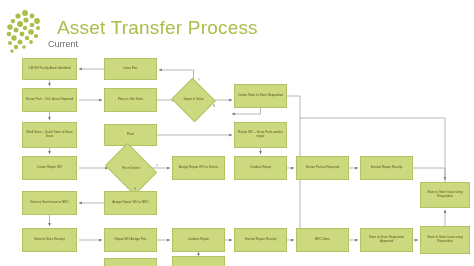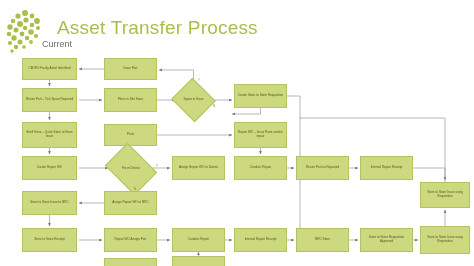--- a/index.html
+++ b/index.html
@@ -5,21 +5,21 @@
   html,body{margin:0;padding:0;background:#ffffff;}
   body{width:474px;height:266px;overflow:hidden;
        font-family:"Liberation Sans",sans-serif;color:#3f3f3f;}
 
   #page{position:relative;width:474px;height:266px;background:#fff;}
 
   
   #logo{position:absolute;left:4px;top:8px;width:44px;height:46px;}
   #title{position:absolute;left:57px;top:18px;font-size:19px;line-height:19px;
          color:#a8bf4a;font-weight:400;letter-spacing:.2px;white-space:nowrap;}
-  #subtitle{position:absolute;left:42px;top:40px;font-size:9px;line-height:9px;
+  #subtitle{position:absolute;left:48px;top:40px;font-size:9px;line-height:9px;
             color:#6d6d6d;white-space:nowrap;}
 
   
   #canvas{position:absolute;left:0;top:52px;width:474px;height:214px;}
   svg.wires{position:absolute;left:0;top:0;width:474px;height:214px;overflow:visible;}
 
   .node{position:absolute;box-sizing:border-box;
         background:#ccd97f;border:1px solid #b3c263;
         display:flex;align-items:center;justify-content:center;text-align:center;
         font-size:3.1px;line-height:3.9px;color:#55581f;padding:1px;

